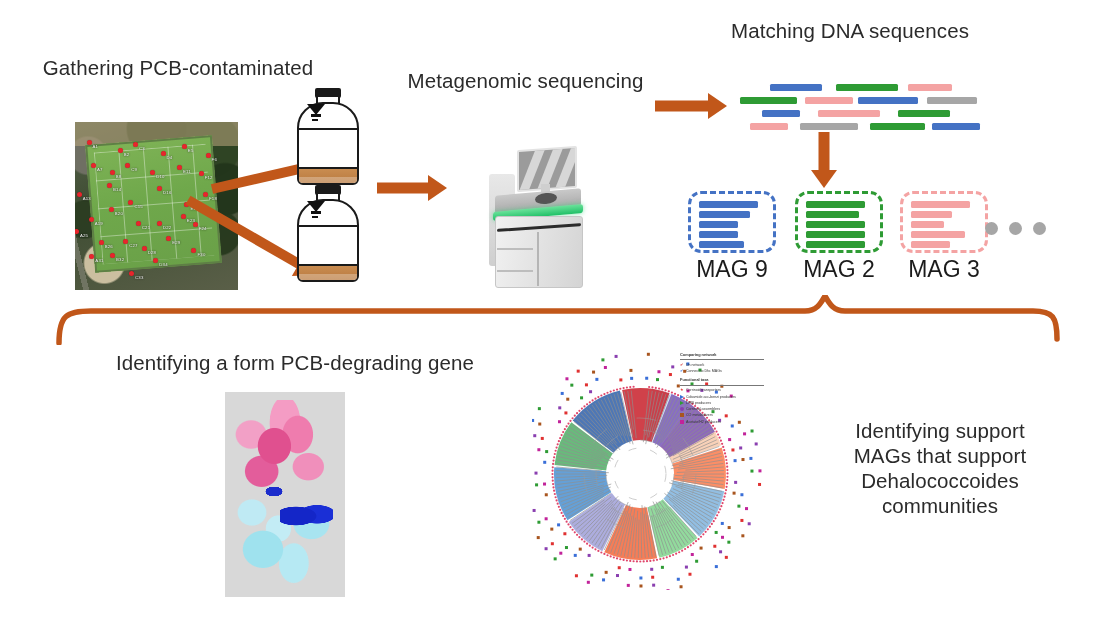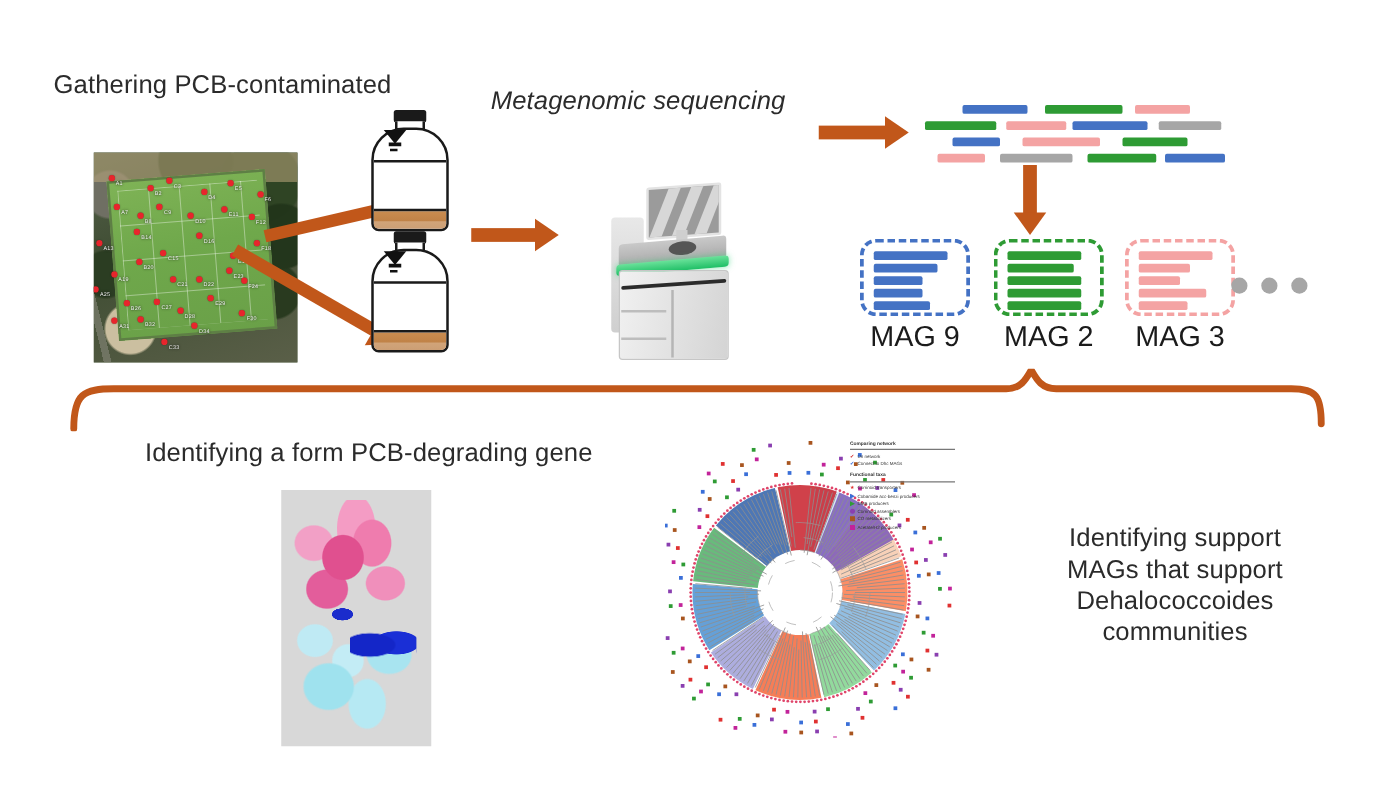--- a/index.html
+++ b/index.html
@@ -291,21 +291,21 @@
     <div class="neck"></div>
     <div class="body">
       <div class="fillline"></div>
       <div class="sediment"></div>
     </div>
     <div class="funnel"></div>
     <div class="funneltip"></div>
     <div class="funneltip2"></div>
   </div>
 
-  <div class="caption" style="left:373px;top:68px;width:275px;font-style:italic;" id="cap2"><span>Metagenomic sequencing</span><br></div>
+  <div class="caption" style="left:388px;top:68px;width:275px;" id="cap2"><span>Metagenomic sequencing</span><br></div>
 
   <div class="arrow-h" style="left:377px;top:188px;width:70px;">
     <div class="shaft" style="width:53px;height:11px;"></div>
     <div class="head"></div>
   </div>
 
   <div class="seq" style="left:487px;top:148px;width:105px;height:145px;">
     <div class="back"></div>
     <div class="monitor">
       <span style="left:8px;"></span>
@@ -316,21 +316,21 @@
     <div class="topslab"></div>
     <div class="port"></div>
     <div class="glow"></div>
     <div class="base"></div>
     <div class="seam"></div>
     <div class="divider"></div>
     <div class="drawer" style="top:100px;"></div>
     <div class="drawer" style="top:122px;"></div>
   </div>
 
-  <div class="caption" style="left:700px;top:18px;width:300px;" id="cap3"><br></div>
+  <div class="caption" style="left:700px;top:18px;width:300px;" id="cap3"><span>Matching DNA sequences</span><br></div>
 
   <div class="arrow-h" style="left:655px;top:106px;width:72px;">
     <div class="shaft" style="width:55px;height:11px;"></div>
     <div class="head"></div>
   </div>
 
   <div id="reads" class="abs" style="left:740px;top:84px;width:230px;height:50px;">
       <div class="read" style="left: 30px; top: 0px; width: 52px; background: rgb(68, 114, 196);"></div>
       <div class="read" style="left: 96px; top: 0px; width: 62px; background: rgb(46, 155, 52);"></div>
       <div class="read" style="left: 168px; top: 0px; width: 44px; background: rgb(244, 163, 163);"></div>

